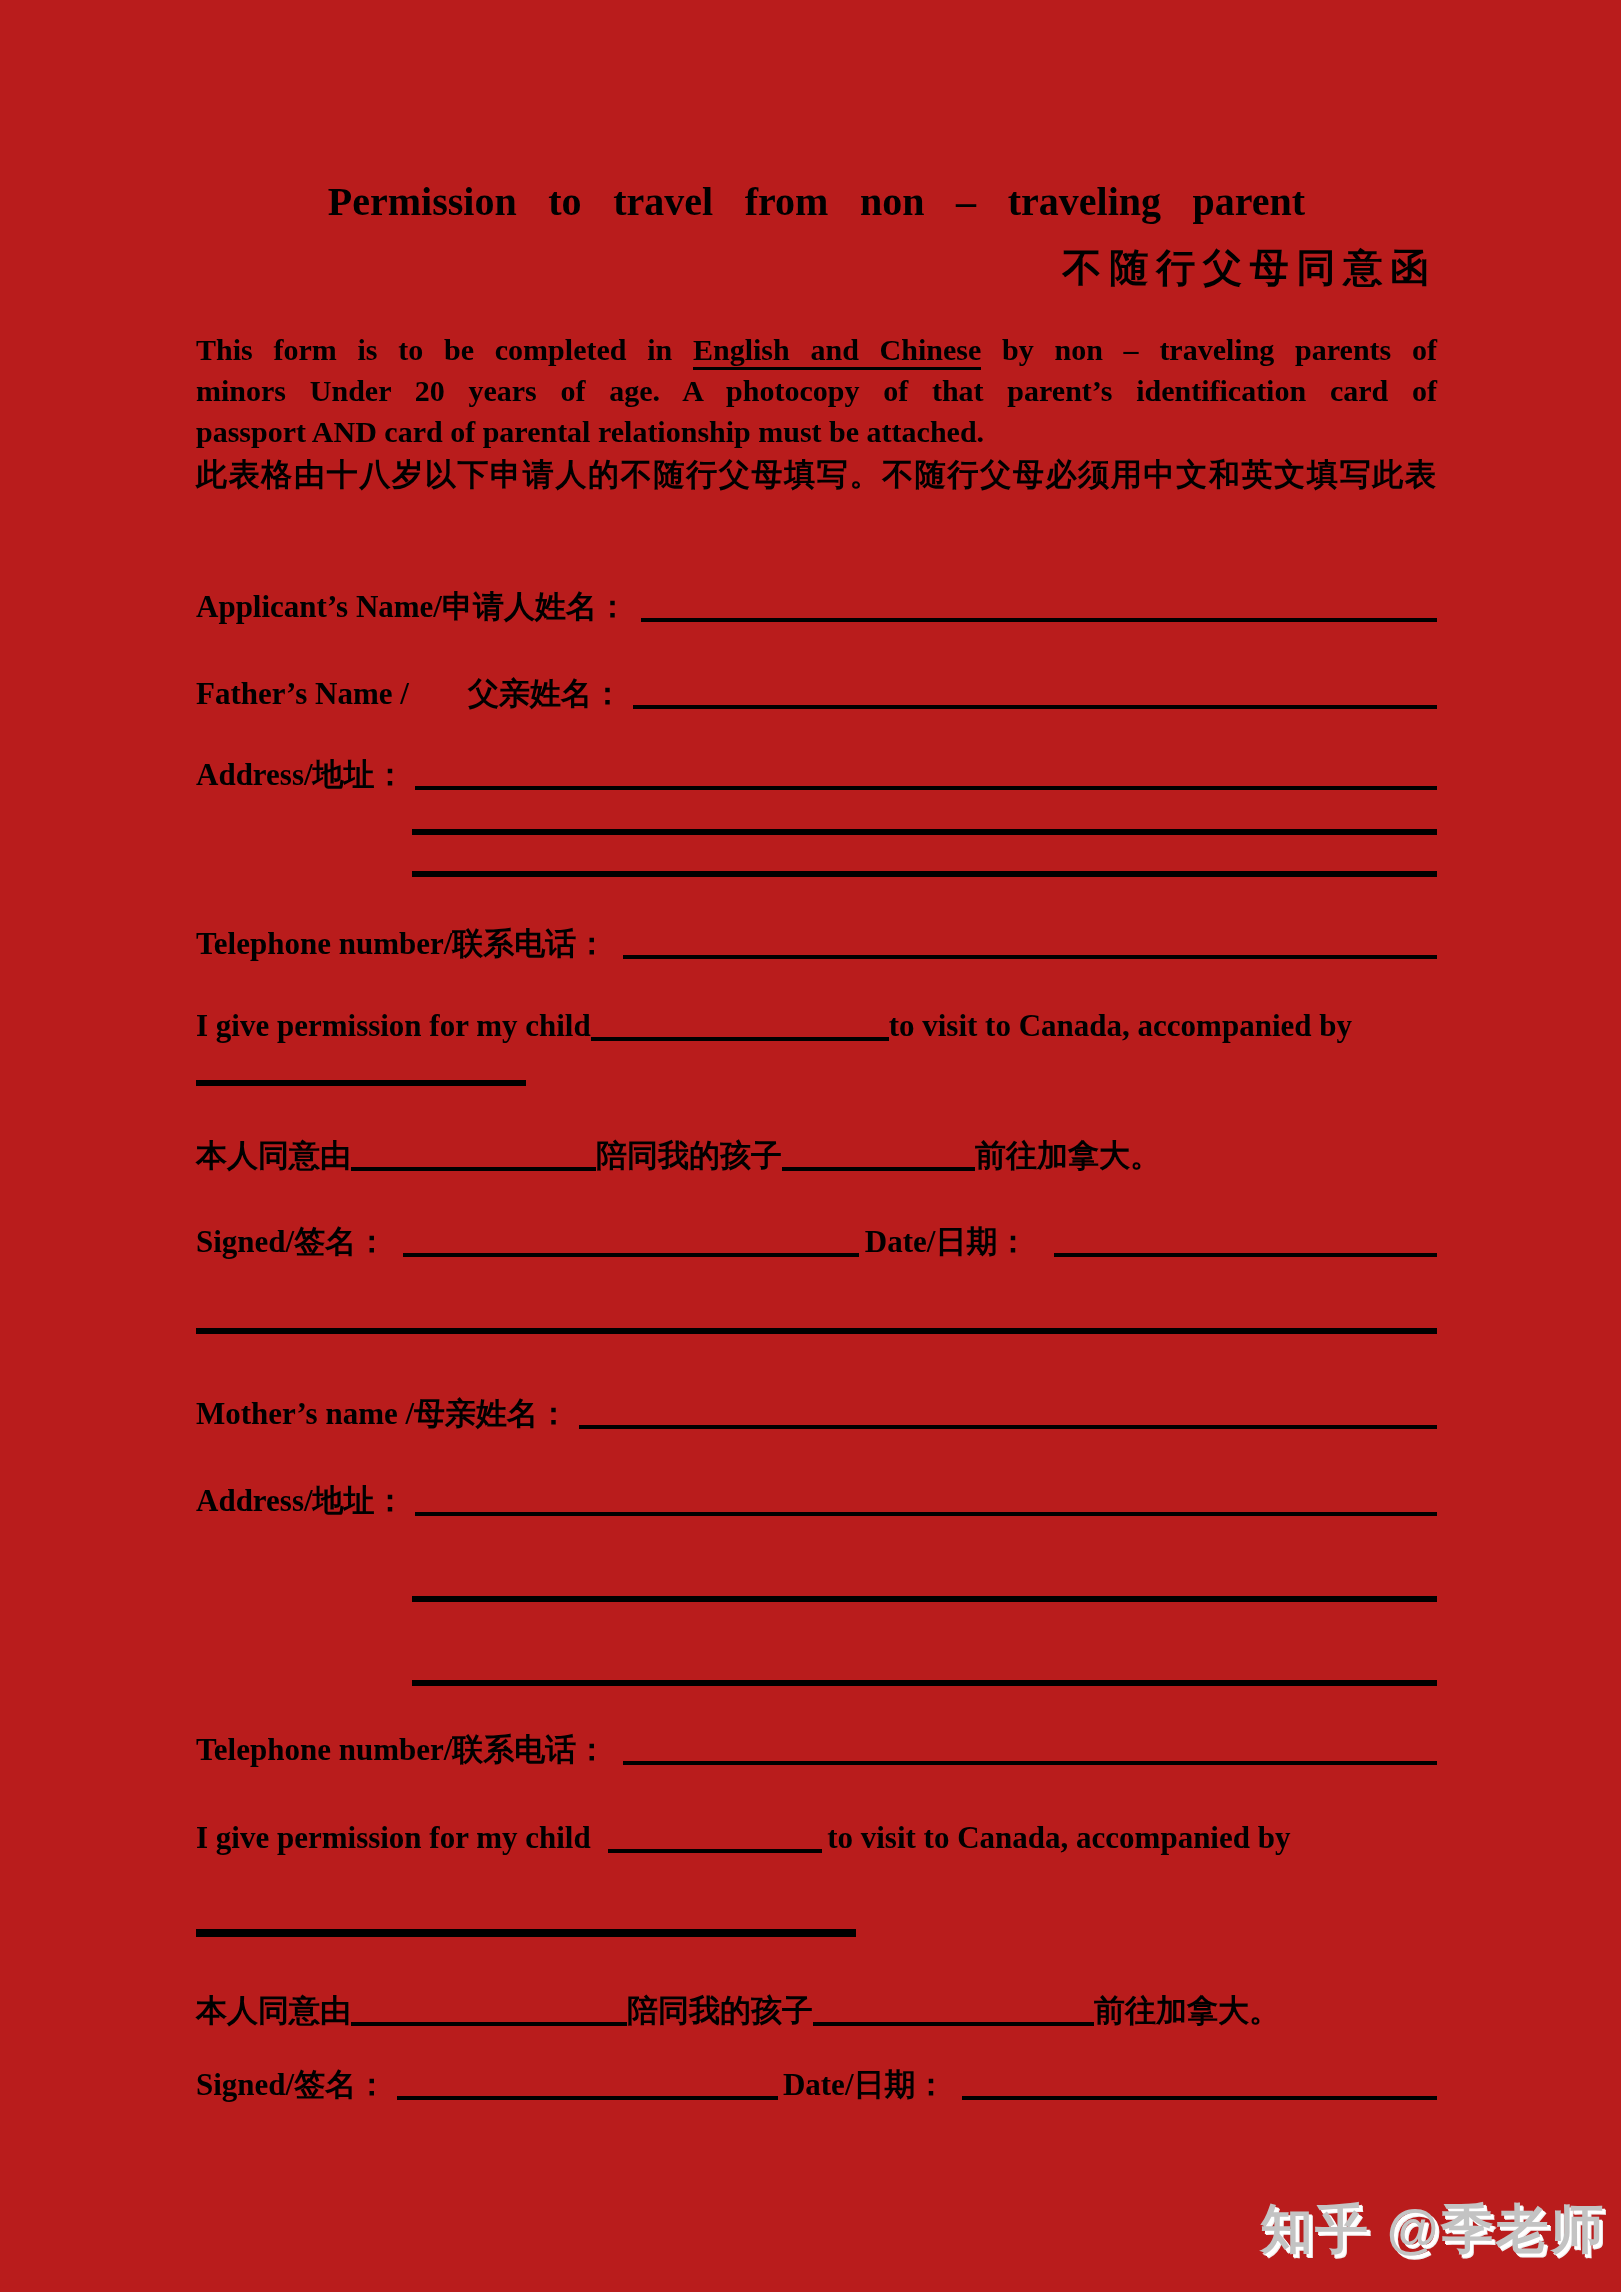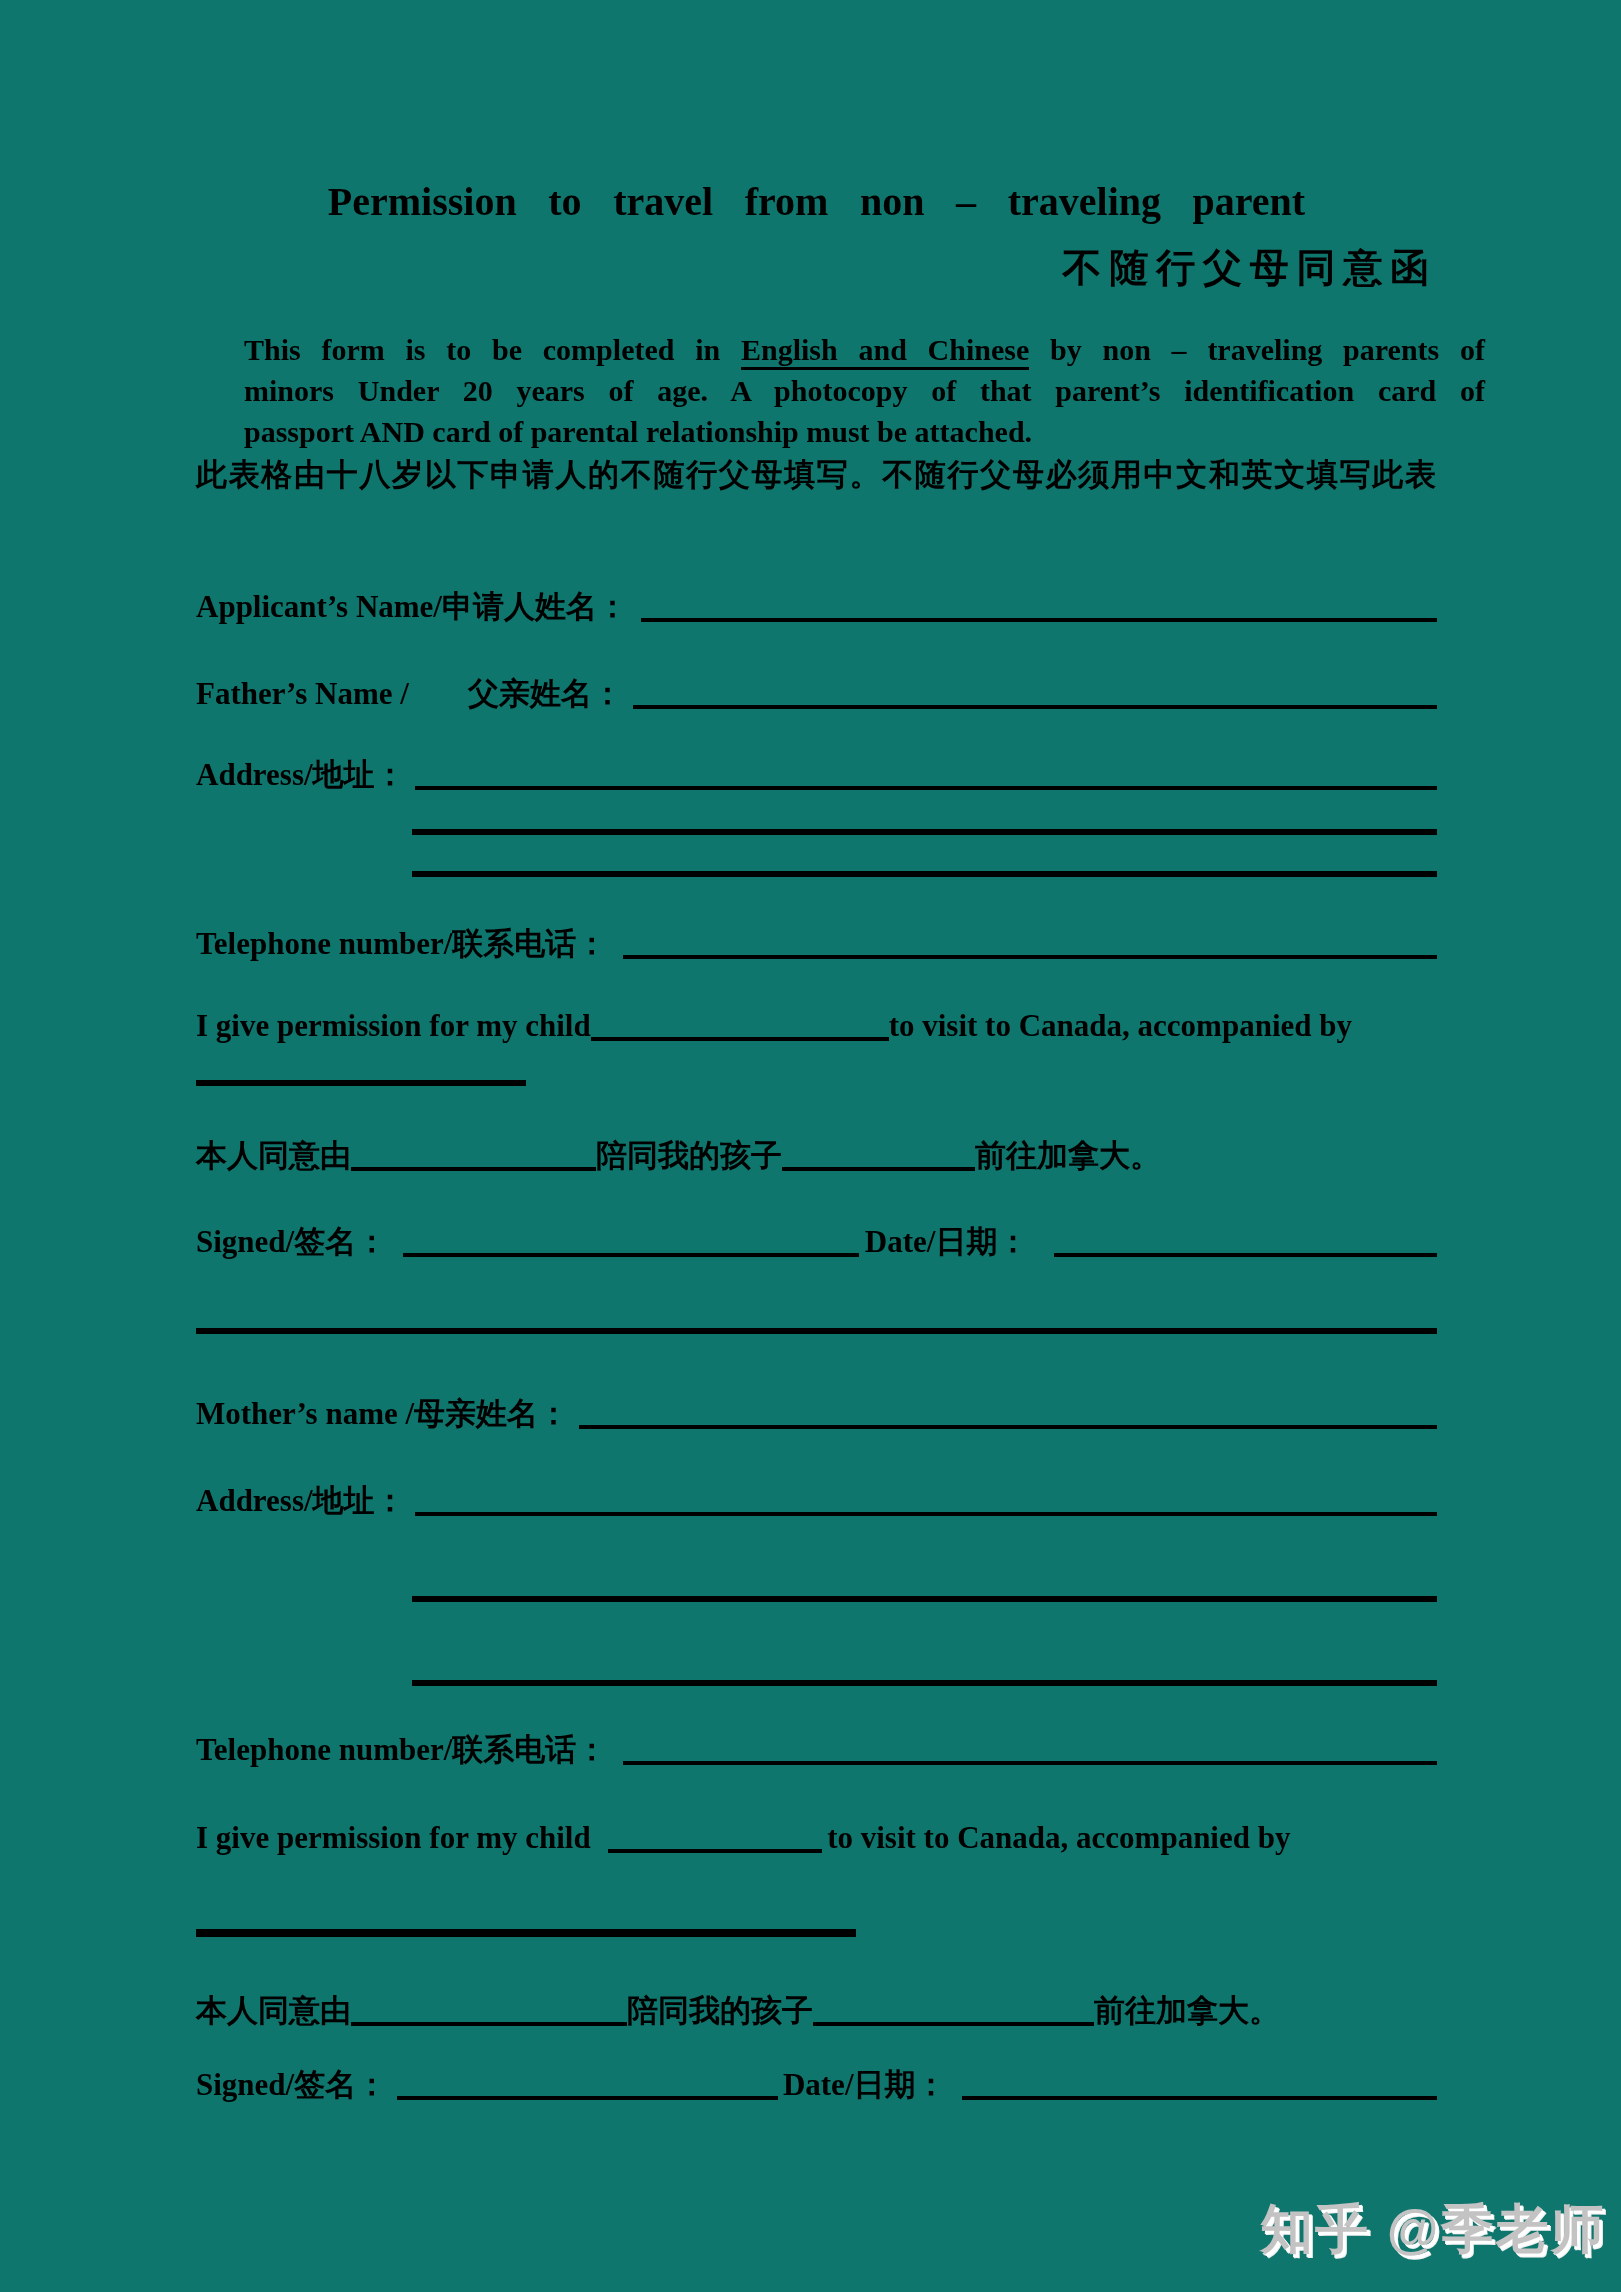--- a/index.html
+++ b/index.html
@@ -1,28 +1,28 @@
 <!DOCTYPE html>
 <html><head>
 <meta charset="utf-8">
 <style>
   html,body{margin:0;padding:0;background:#ffffff;}
   .page{
-    position:relative;width:1621px;height:2293px;background:#0f766e;color:#000;
+    position:relative;width:1621px;height:2293px;background:#b91c1c;color:#000;
     font-family:"Liberation Serif","DejaVu Serif",serif;overflow:hidden;
   }
   .doc-title{
     position:absolute;top:178px;left:196px;width:1241px;text-align:center;
     font-size:40px;font-weight:bold;word-spacing:21.6px;line-height:1.2;white-space:nowrap;
   }
   .doc-subtitle{
     position:absolute;top:247px;left:196px;width:1241px;text-align:right;
     font-size:39px;font-weight:bold;letter-spacing:7.8px;line-height:1.1;
   }
-  .intro-en{position:absolute;top:329px;left:196px;width:1241px;font-size:30px;font-weight:bold;margin-left:48px;}
+  .intro-en{position:absolute;top:329px;left:196px;width:1241px;font-size:30px;font-weight:bold;}
   .intro-en .jline{line-height:41px;height:41px;text-align:justify;text-align-last:justify;}
   .intro-en .nline{line-height:41px;height:41px;text-align:left;}
   .uline{border-bottom:3.9px solid #000;padding-bottom:1px;}
   .intro-cn{position:absolute;top:455px;left:196px;width:1241px;font-size:31px;font-weight:bold;letter-spacing:1px;}
   .intro-cn .jline{line-height:39px;height:39px;text-align:justify;text-align-last:justify;}
   .intro-cn .nline{line-height:39px;height:39px;text-align:left;}
   .frow{
     position:absolute;left:196px;width:1241px;height:51px;display:flex;align-items:flex-end;
     font-size:31px;font-weight:bold;white-space:nowrap;line-height:1;
   }

